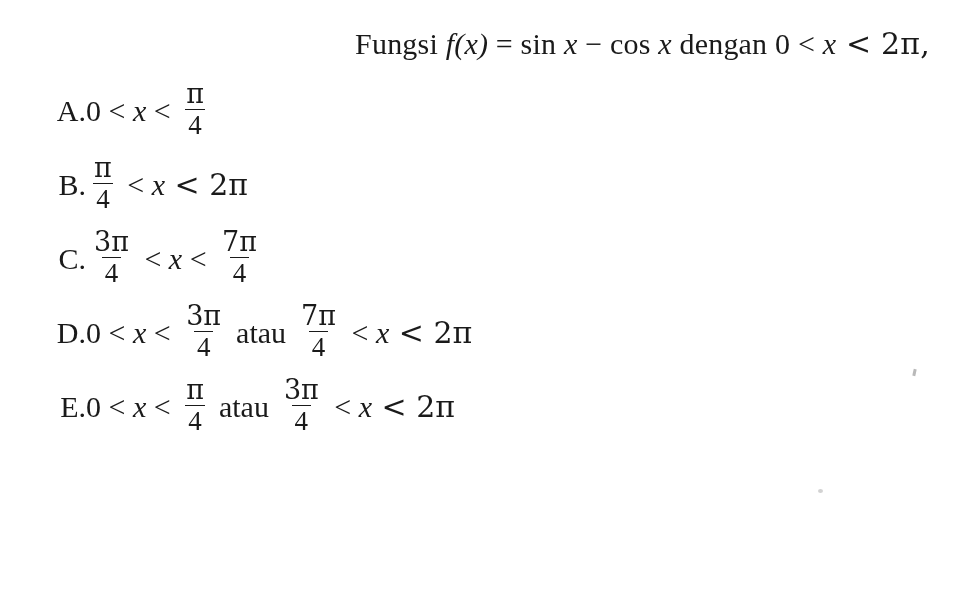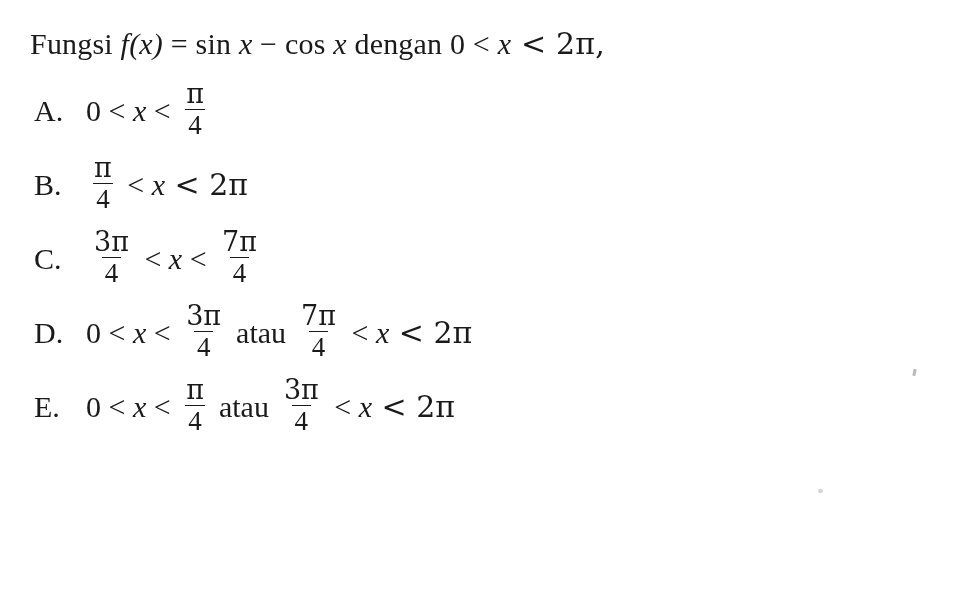--- a/index.html
+++ b/index.html
@@ -13,20 +13,21 @@
     font-family: "Liberation Serif", serif;
     color: #1a1a1a;
     overflow: hidden;
   }
   .page {
     position: relative;
     width: 960px;
     height: 437px;
     padding: 24px 30px 8px 30px;
     box-sizing: border-box;
+    text-align: right;
   }
   .question {
     font-size: 30px;
     line-height: 1.33;
     letter-spacing: 0.2px;
   }
   .question .line2 {
     display: block;
   }
   .options {

